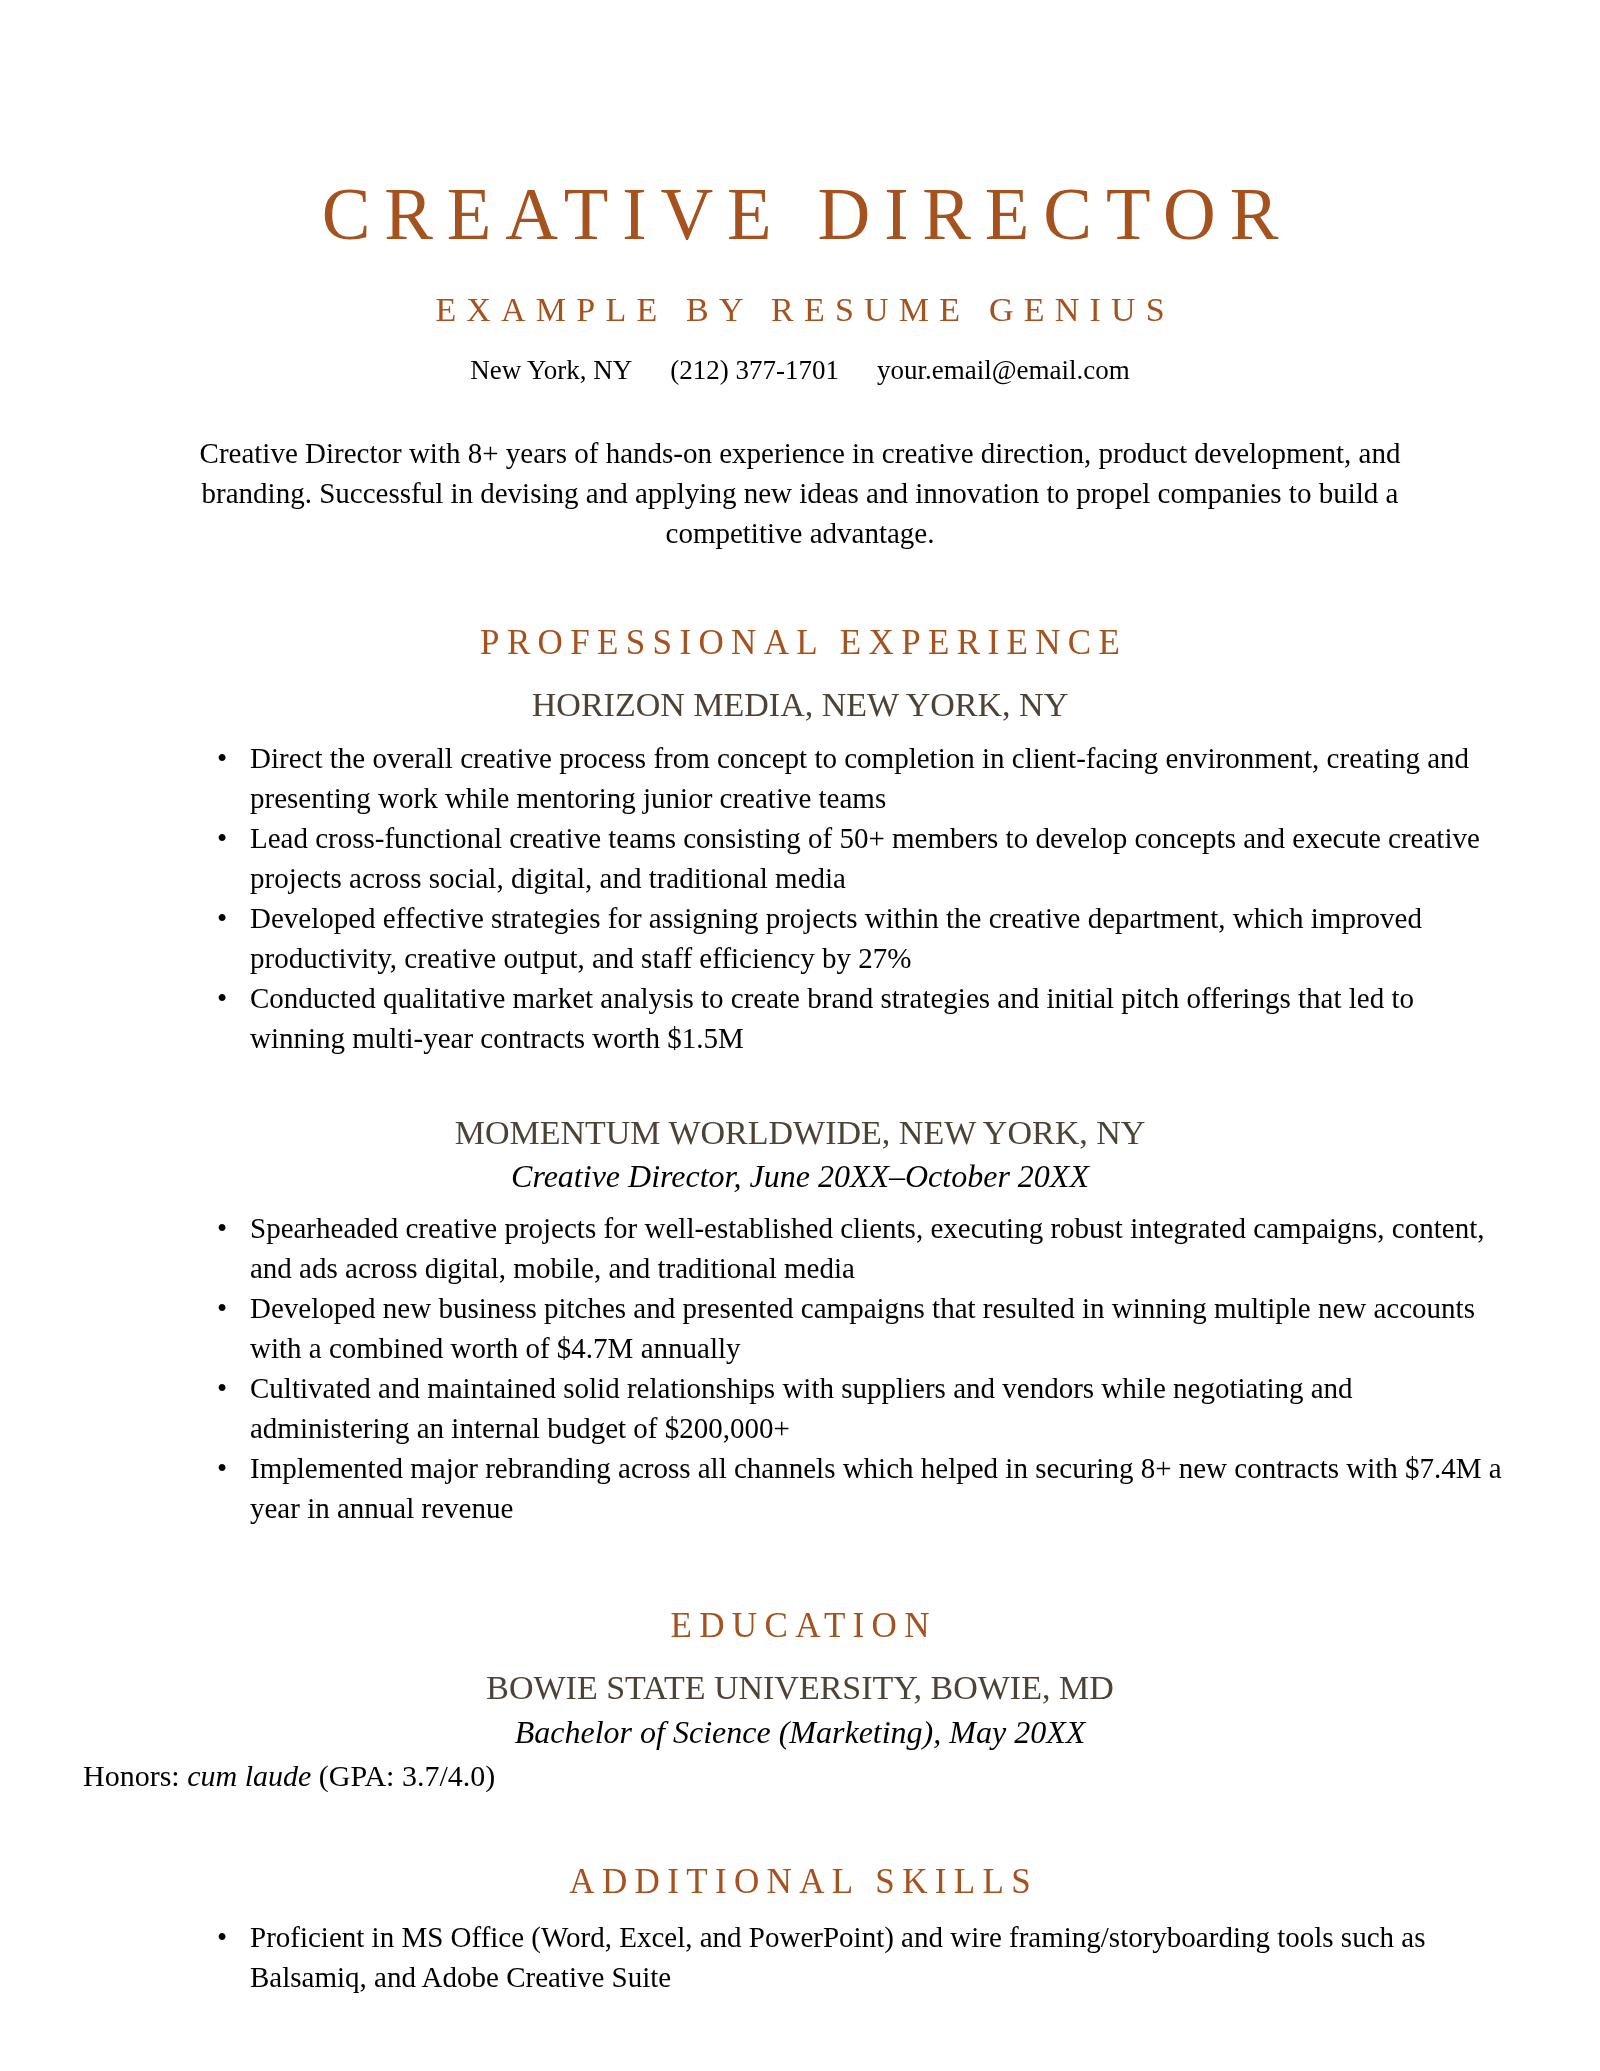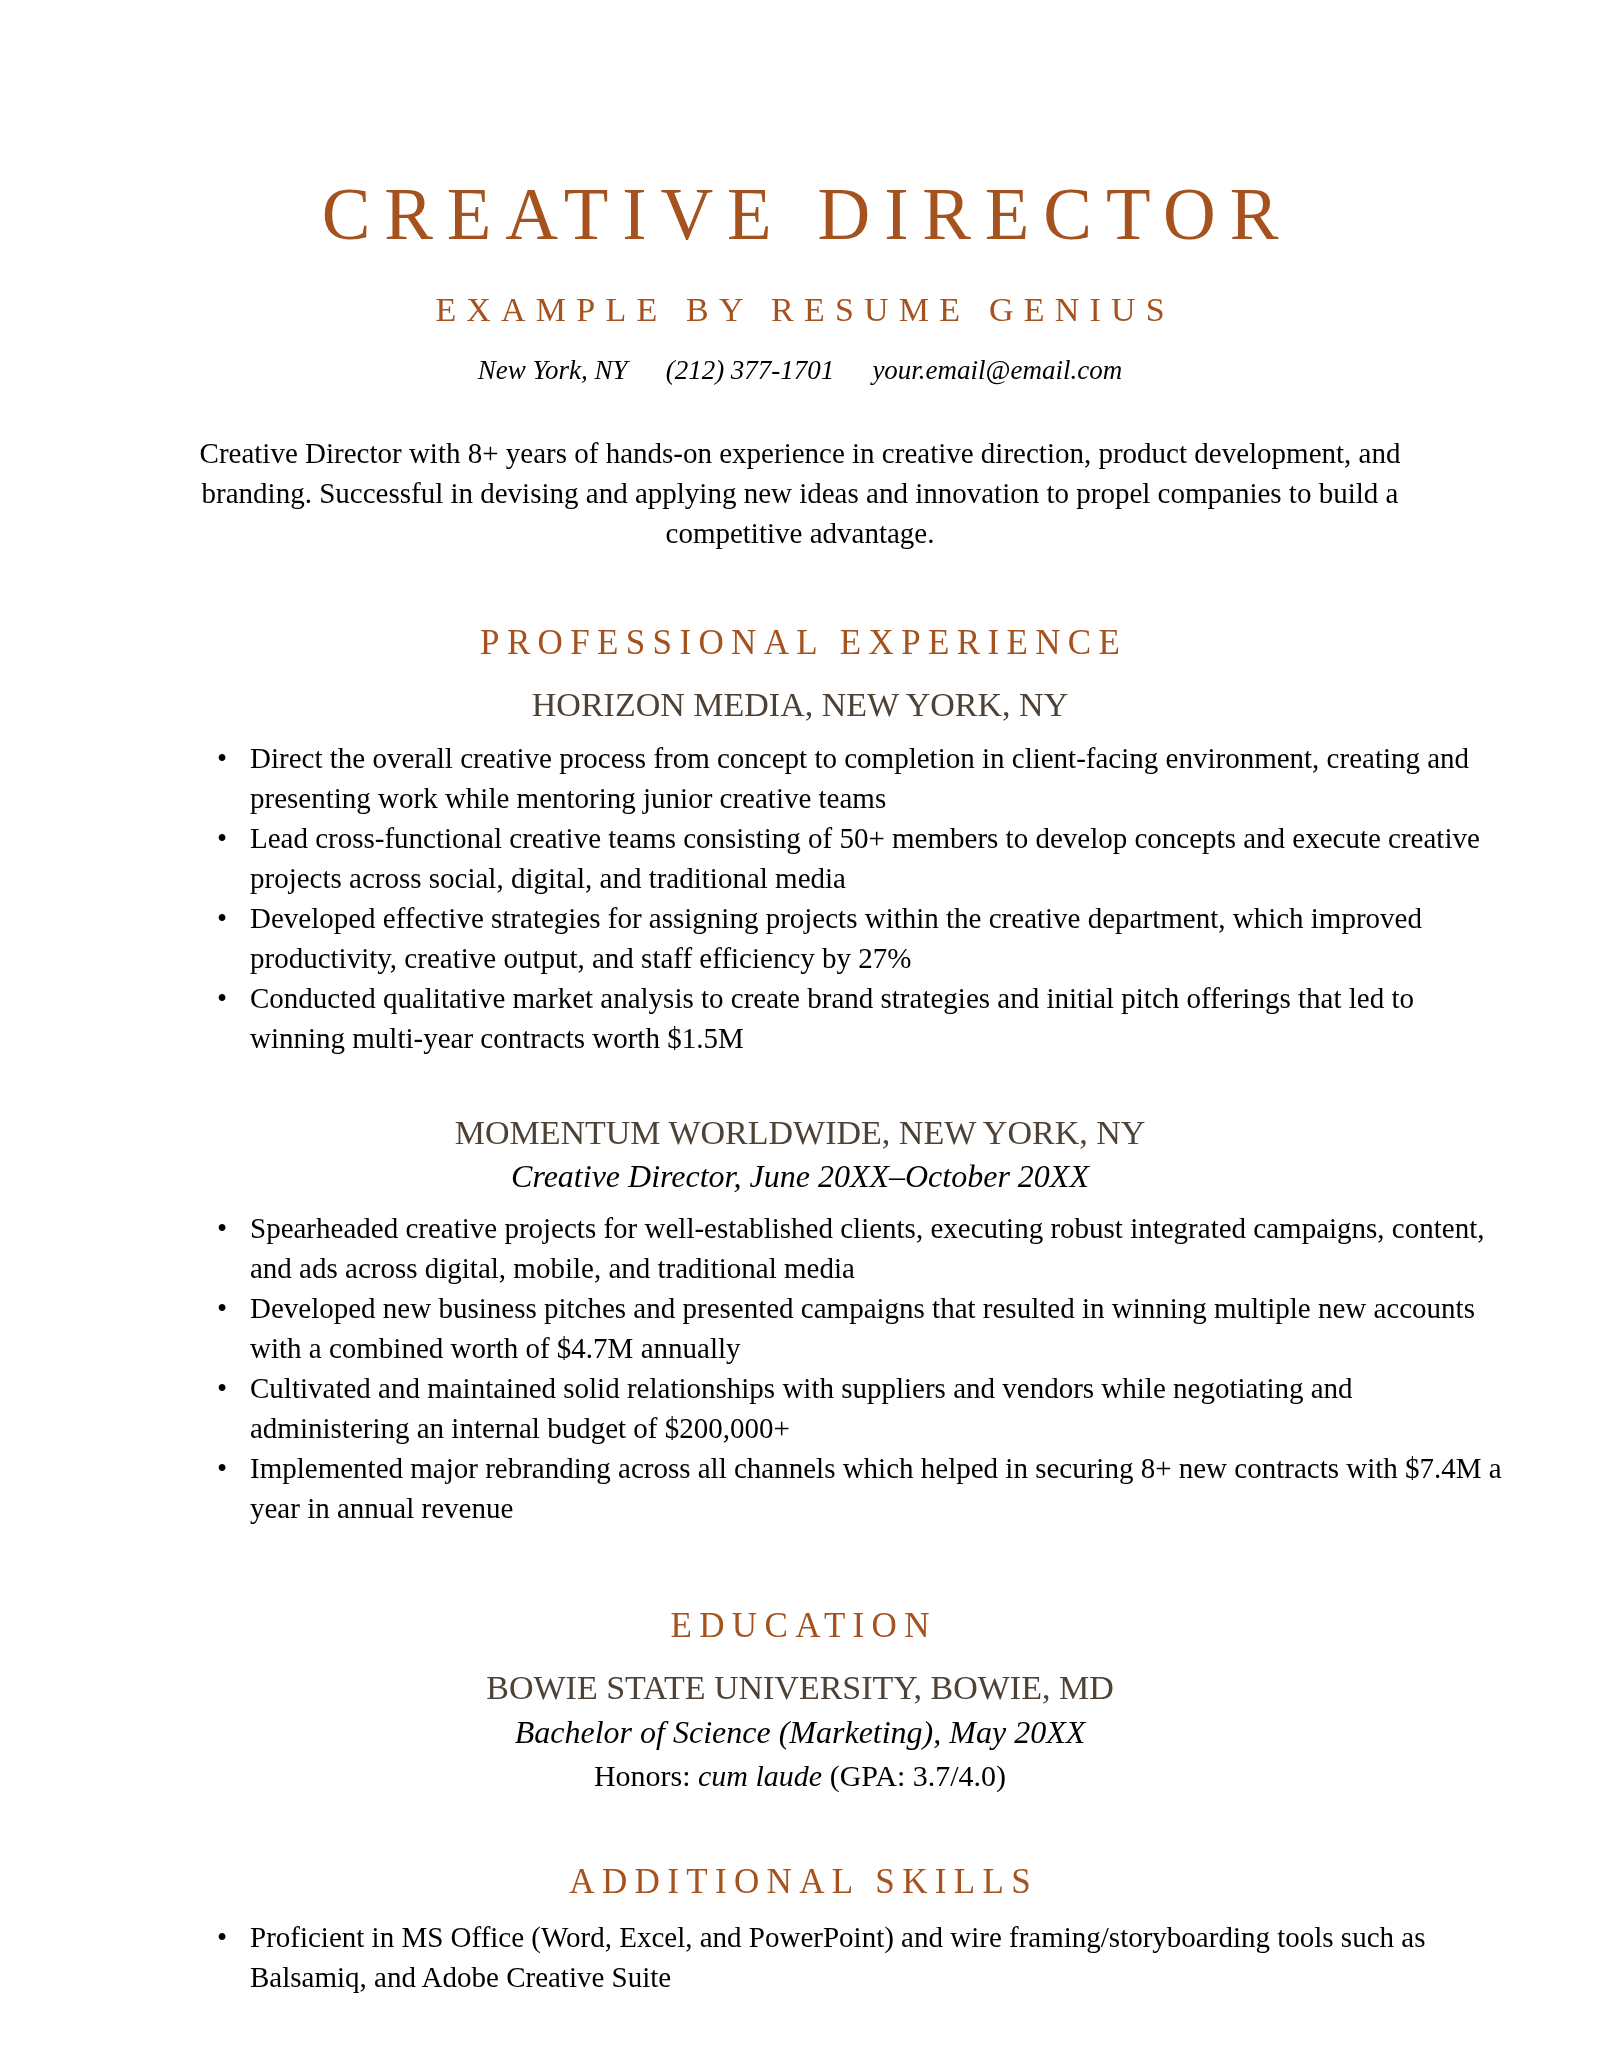--- a/index.html
+++ b/index.html
@@ -34,21 +34,21 @@
     letter-spacing: 0.30em;
     padding-left: 0.30em;
     color: var(--accent);
   }
   .contact {
     margin-top: 27px;
     font-size: 27px;
     line-height: 1.2;
     color: var(--text);
   }
-  .contact span { margin: 0 19px; font-style: italic; }
+  .contact span { margin: 0 19px; }
   .summary {
     margin: 47px 0 0 0;
     padding: 0 86px;
     text-align: center;
     font-size: 29px;
     line-height: 40px;
   }
   .section-heading {
     margin: 0;
     margin-top: 72px;
@@ -70,23 +70,24 @@
   .role, .degree {
     margin-top: 8px;
     text-align: center;
     font-size: 32px;
     line-height: 1.1;
     font-style: italic;
     color: var(--text);
   }
   .honors {
     margin-top: 9px;
-    text-align: center;
+    text-align: left;
     font-size: 30px;
     line-height: 1.1;
+    margin-left: 11px;
   }
   .honors .it { font-style: italic; }
   ul.bullets {
     margin: 14px 0 0 0;
     padding: 0 24px 0 178px;
     list-style: none;
     font-size: 29px;
     line-height: 40px;
   }
   ul.bullets li {

